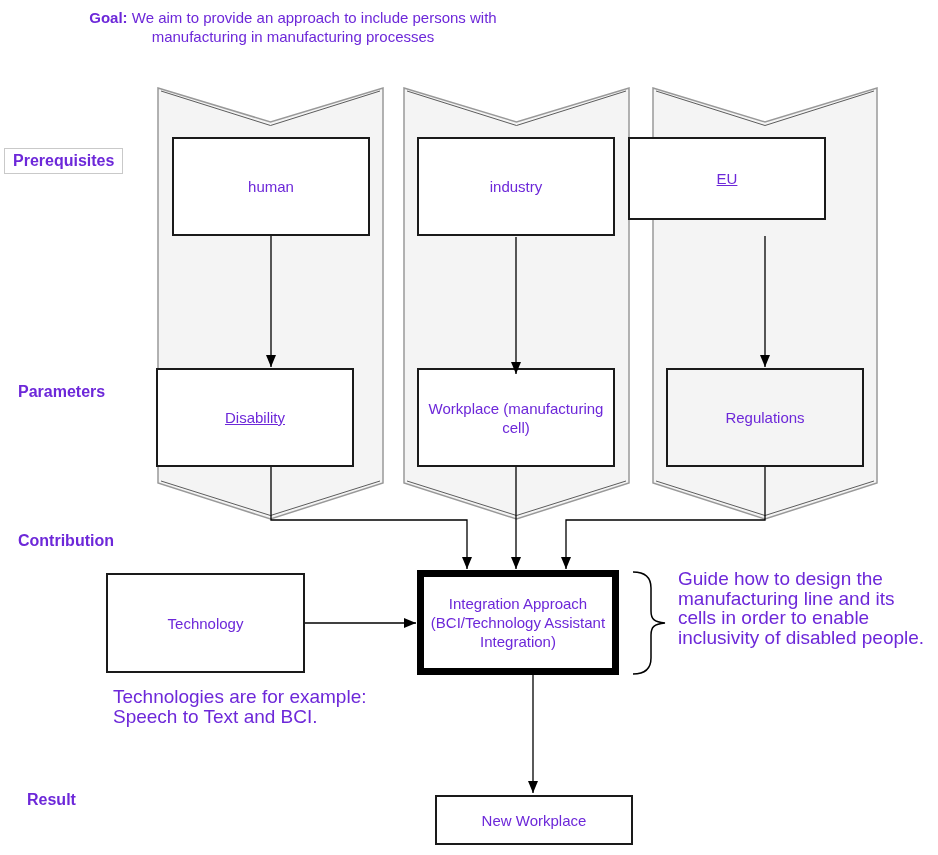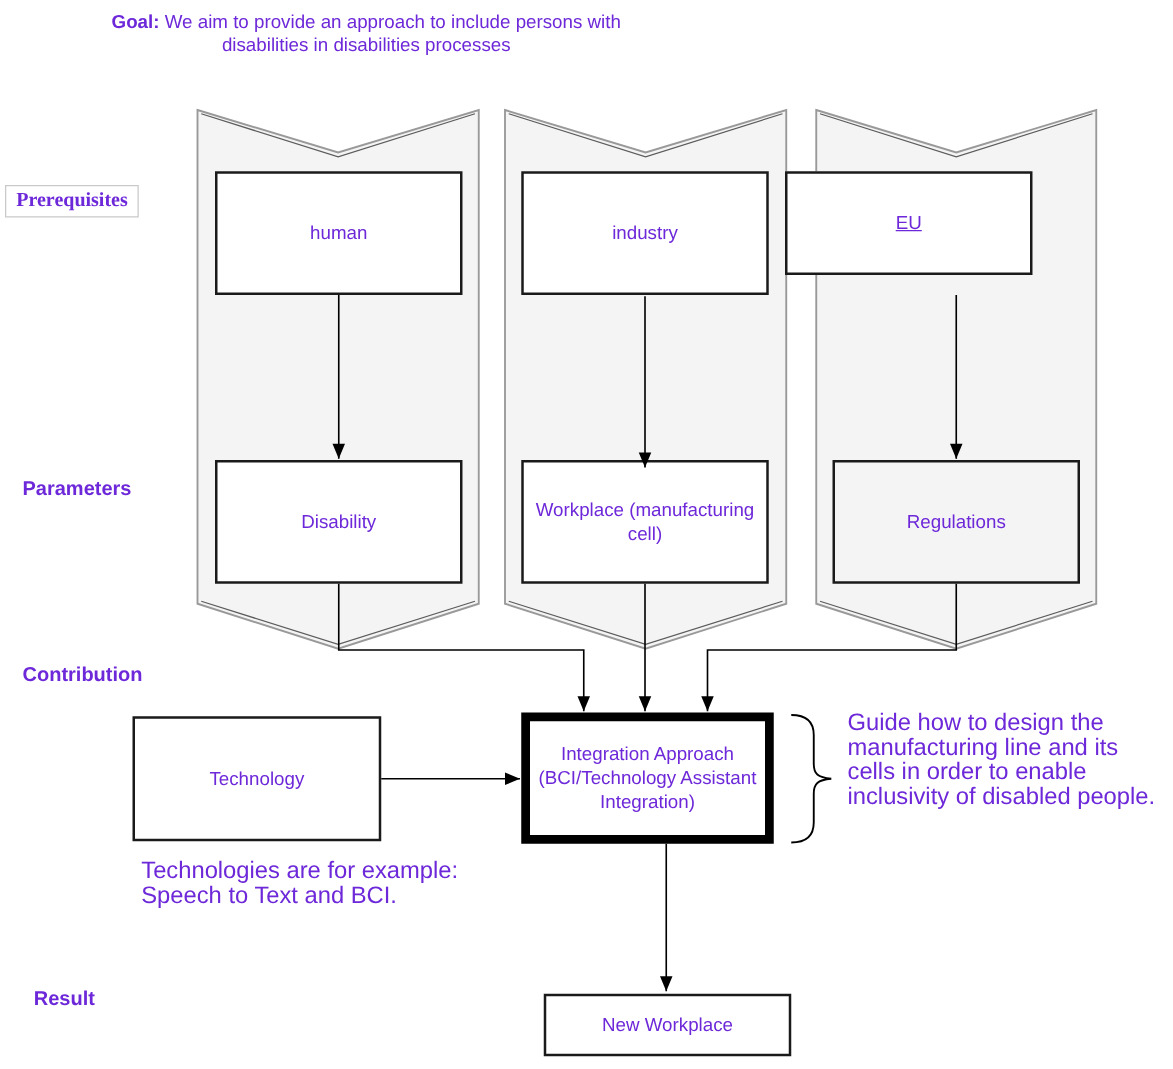--- a/index.html
+++ b/index.html
@@ -13,29 +13,29 @@
 
   .box {
     position:absolute; box-sizing:border-box;
     background:#fff; border:2px solid #1a1a1a;
     display:flex; align-items:center; justify-content:center;
     text-align:center; font-size:15px; line-height:19px; padding:0 0;
   }
   #box-human       { left:172px; top:137px; width:198px; height:99px; }
   #box-industry    { left:417px; top:137px; width:198px; height:99px; }
   #box-eu          { left:628px; top:137px; width:198px; height:83px;text-decoration:underline; }
-  #box-disability  { left:172px; top:368px; width:198px; height:99px; }
+  #box-disability  { left:156px; top:368px; width:198px; height:99px;text-decoration:underline; }
   #box-workplace   { left:417px; top:368px; width:198px; height:99px; }
   #box-regulations { left:666px; top:368px; width:198px; height:99px; background:transparent; }
   #box-technology  { left:106px; top:573px; width:199px; height:100px; }
   #box-integration { left:417px; top:570px; width:202px; height:105px; border:7px solid #000; }
   #box-new-workplace { left:435px; top:795px; width:198px; height:50px; }
 
   .row-label { position:absolute; font-weight:bold; font-size:16px; line-height:18px; white-space:nowrap; }
-  #label-prerequisites { left:4px;  top:148px; border:1px solid #c9c9c9; background:#fff; padding:3px 8px;font-family:Liberation Serif, serif; }
+  #label-prerequisites { left:4px;  top:148px; border:1px solid #c9c9c9; background:#fff; padding:3px 8px; }
   #label-parameters    { left:18px; top:383px; }
   #label-contribution  { left:18px; top:532px; }
   #label-result        { left:27px; top:791px; }
 
   #goal {
     position:absolute; left:10px; top:8px; width:566px;
     text-align:center; font-size:15px; line-height:19px;
   }
   .note { position:absolute; font-size:19px; line-height:19.5px; }
   #tech-note  { left:113px; top:687px; }
@@ -59,21 +59,21 @@
     </g>
     <g>
       <polygon points="653,88 765,122 877,88 877,483 765,519 653,483" stroke-width="1.5" fill="#f4f4f4" stroke="#999999"></polygon>
       <polyline points="656,91 765,125.5 874,91" fill="none" stroke-width="1" stroke="#5c5c5c"></polyline>
       <polyline points="656,481 765,515.5 874,481" fill="none" stroke-width="1" stroke="#5c5c5c"></polyline>
     </g>
   </svg>
 
   <div id="goal">
     <div><b>Goal:</b> <span>We aim to provide an approach to include persons with</span></div>
-    <div>disabilities in disabilities processes</div>
+    <div>manufacturing in manufacturing processes</div>
   </div>
 
   <div class="row-label" id="label-prerequisites">Prerequisites</div>
   <div class="row-label" id="label-parameters">Parameters</div>
   <div class="row-label" id="label-contribution">Contribution</div>
   <div class="row-label" id="label-result">Result</div>
 
   <div class="box" id="box-human">human</div>
   <div class="box" id="box-industry">industry</div>
   <div class="box" id="box-eu">EU</div>

